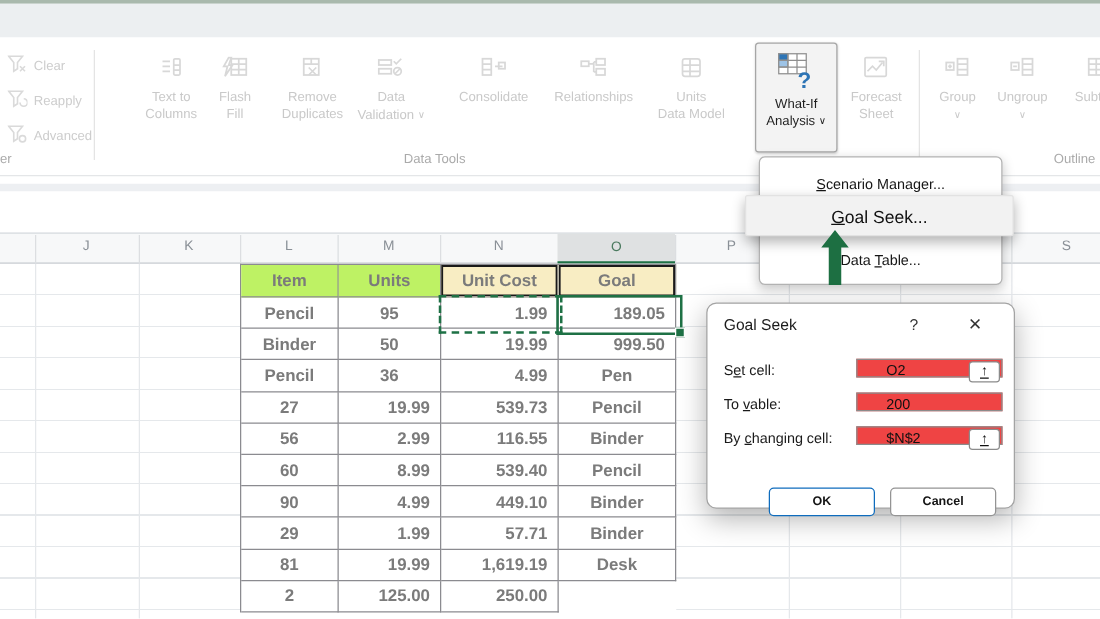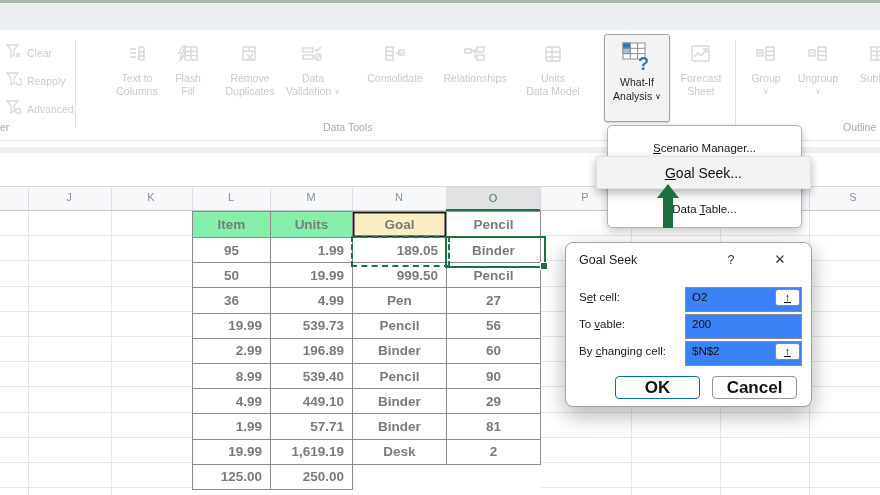--- a/index.html
+++ b/index.html
@@ -41,21 +41,21 @@
   .gv{position:absolute;top:211px;height:284px;width:1px;background:#e5e8eb}
 
   
   .tbl{left:192px;top:211px;display:grid;grid-template-columns:78px 82px 94px 94px;
        grid-template-rows:26px repeat(10,25.2px);border-top:1.5px solid #8b8b90;
        border-left:1.5px solid #8b8b90;background:#fff;z-index:2}
   .tbl>div{border-right:1.5px solid #8b8b90;border-bottom:1.5px solid #8b8b90;display:flex;
        align-items:center;justify-content:center;font-weight:700;font-size:13.5px;color:#7b7b7b;
        box-sizing:border-box}
   .cr{justify-content:flex-end !important;padding-right:8px}
-  .hL{background:#86efac;color:#8090b1}
+  .hL{background:#bef264;color:#8090b1}
   .hS{background:#f8edc3;color:#213a66;box-shadow:inset 0 0 0 1.5px #1a1a1a}
   .fo{color:#0d0d0d;font-size:14px}
   .selD{left:351px;top:236px;width:95px;height:27px;border:2px dashed #1e7145;z-index:3}
   .selS{left:444.5px;top:235.5px;width:97px;height:28px;border:2.5px solid #1e7145;z-index:3}
   .handle{position:absolute;right:-4px;bottom:-4px;width:6px;height:6px;background:#1e7145;border:1px solid #fff}
 
   
   .menu{left:607px;top:125px;width:193px;height:101px;background:#fff;border:1px solid #b3b3b3;
         border-radius:5px;box-shadow:0 3px 9px rgba(0,0,0,.22);z-index:20}
   .mi{position:absolute;left:0;width:100%;text-align:center;font-size:11.5px;color:#161616;height:24px;line-height:24px}
@@ -65,27 +65,27 @@
   .u{text-decoration:underline}
   .arrow{left:655px;top:183px;z-index:22}
 
   
   .dlg{left:565px;top:242px;width:245px;height:163px;background:#fff;border:1px solid #a3a3a3;
        border-radius:8px;box-shadow:0 8px 22px rgba(0,0,0,.3);z-index:30;font-size:11.5px;color:#1a1a1a}
   .dtitle{position:absolute;left:13px;top:10px;font-size:12.5px;color:#1c1c1c}
   .dhelp{position:absolute;left:158px;top:10px;font-size:12.5px;color:#333;width:14px;text-align:center}
   .dclose{position:absolute;left:206px;top:8px;font-size:13.5px;color:#333;width:16px;text-align:center}
   .flabel{position:absolute;left:13px;height:21px;line-height:21px;white-space:nowrap}
-  .finput{position:absolute;left:119px;width:117px;height:25px;border:1px solid #8b8b8b;background:#3b82f6;
-          box-sizing:border-box;line-height:19px;padding-left:6px;font-size:11.5px;color:#111}
+  .finput{position:absolute;left:119px;width:117px;height:15px;border:1px solid #8b8b8b;background:#ef4444;
+          box-sizing:border-box;line-height:19px;padding-left:23px;font-size:11.5px;color:#111}
   .fpick{position:absolute;right:1px;top:1px;width:25px;height:17px;border:1px solid #8b8b8b;border-radius:3px;
          background:#fff;display:flex;align-items:center;justify-content:center;box-sizing:border-box}
   .fpick span{font-weight:700;font-size:11px;line-height:10px;color:#111;border-bottom:1.5px solid #111;padding:0 1px}
-  .dbtn{position:absolute;top:133px;width:85px;height:23px;border-radius:4px;background:#fff;display:flex;
-        align-items:center;justify-content:center;font-size:17px;font-weight:600;color:#141414;box-sizing:border-box}
+  .dbtn{position:absolute;top:147px;width:85px;height:23px;border-radius:4px;background:#fff;display:flex;
+        align-items:center;justify-content:center;font-size:10px;font-weight:600;color:#141414;box-sizing:border-box}
   .ok{left:49px;border:1.5px solid #0f6cbd}
   .cancel{left:146px;border:1px solid #949494}
 </style>
 </head>
 <body>
 
 <div class="stage">
 
   <div class="abs topstrip"></div>
   <div class="abs titleband"></div>
@@ -289,20 +289,21 @@
   <div class="abs sheetarea"></div>
   <div class="gv" style="left:28px"></div>
     <div class="gv" style="left:111px"></div>
   <div class="gv" style="left:631px"></div>
     <div class="gv" style="left:720px"></div>
   <div class="gv" style="left:809px"></div>
 
   <div class="abs tbl">
     <div class="hL">Item</div>
     <div class="hL">Units</div>
+    <div class="hS">Unit Cost</div>
     <div class="hS">Goal</div>
 
     <div>Pencil</div>
     <div>95</div>
     <div class="cr fo">1.99</div>
     <div class="cr fo">189.05</div>
 
     <div>Binder</div>
     <div>50</div>
     <div class="cr">19.99</div>
@@ -313,21 +314,21 @@
     <div class="cr">4.99</div>
 
     <div>Pen</div>
     <div>27</div>
     <div class="cr">19.99</div>
     <div class="cr">539.73</div>
 
     <div>Pencil</div>
     <div>56</div>
     <div class="cr">2.99</div>
-    <div class="cr">196.89</div>
+    <div class="cr">116.55</div>
 
     <div>Binder</div>
     <div>60</div>
     <div class="cr">8.99</div>
     <div class="cr">539.40</div>
 
     <div>Pencil</div>
     <div>90</div>
     <div class="cr">4.99</div>
     <div class="cr">449.10</div>

